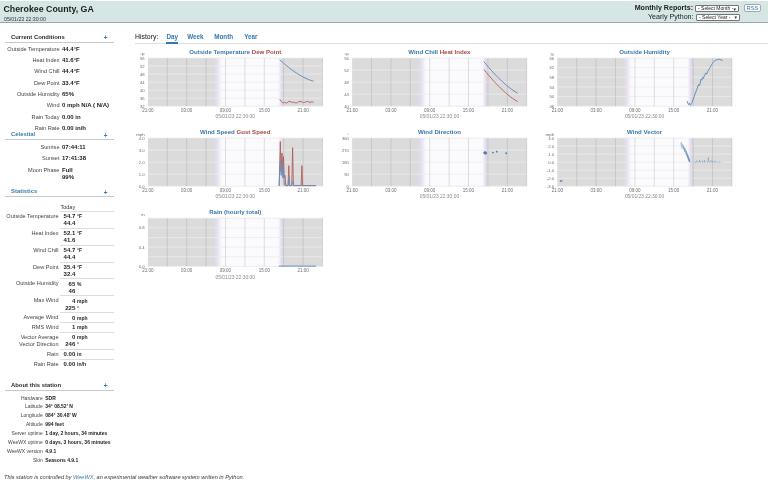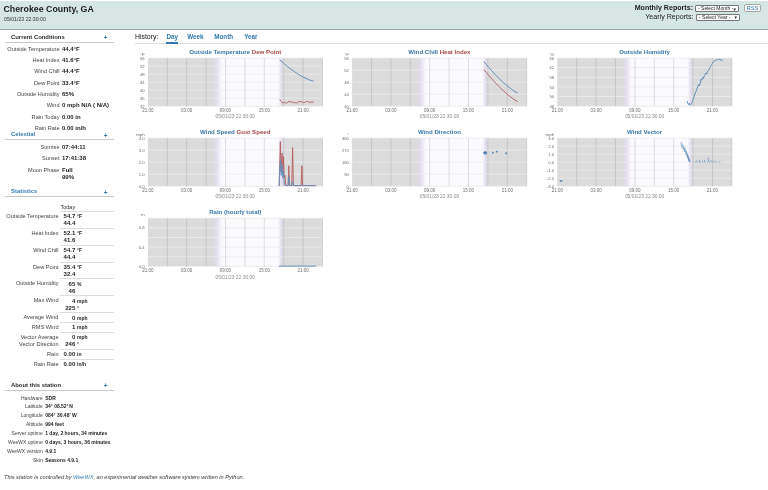--- a/index.html
+++ b/index.html
@@ -1,16 +1,16 @@
 <!DOCTYPE html>
 <html><head><meta charset="utf-8"><title>Cherokee County, GA</title>
 <style>
 * { margin:0; padding:0; box-sizing:border-box; }
 html,body { width:768px; height:490px; background:#fff; font-family:"Liberation Sans",sans-serif; position:relative; overflow:hidden; }
-#hdr { position:absolute; left:0; top:1px; width:768px; height:29px; background:#d6e6e5; border-bottom:1px solid #98a8a8; }
+#hdr { position:absolute; left:0; top:1px; width:768px; height:22px; background:#d6e6e5; border-bottom:1px solid #98a8a8; }
 #hdr h1 { position:absolute; left:3.5px; top:2.5px; font-size:8.8px; color:#1d1d1d; font-weight:bold; letter-spacing:0; }
 #hdr .tm { position:absolute; left:4px; top:14.5px; font-size:5.2px; color:#333; }
 .repRow { position:absolute; font-size:7.1px; color:#222; white-space:nowrap; }
 .selBox { display:inline-block; width:44.9px; height:7px; background:#fff; border:1px solid #767676; border-radius:1px; font-size:5px; color:#222; line-height:5.4px; padding:0.4px 1px 0 2.5px; position:relative; }
 .selBox .ar { position:absolute; right:1.5px; top:0.8px; font-size:4.5px; color:#333; }
 .rss { display:inline-block; width:17.5px; height:7.6px; background:#fdfdfd; border:1px solid #a8a8a8; border-radius:2px; color:#3b7dad; font-size:5.8px; text-align:center; line-height:7px; }
 .sec { position:absolute; left:5px; width:109px; }
 .sech { position:relative; font-size:5.9px; font-weight:bold; color:#2a2a2a; padding-left:6px; white-space:nowrap; }
 .sech .pl { position:absolute; right:6.5px; top:0.5px; color:#3b7dad; font-size:6.5px; font-weight:bold; }
 .sech.blue { color:#3b7dad; }
@@ -32,21 +32,21 @@
 #foot { position:absolute; left:4px; top:474px; font-size:5.6px; font-style:italic; color:#3a3a3a; }
 #foot a { color:#3b7dad; text-decoration:none; }
 </style></head>
 <body>
 <div id="hdr">
   <h1>Cherokee County, GA</h1>
   <div class="tm">05/01/23 22:30:00</div>
   <div class="repRow" style="right:75px;top:3.4px;font-weight:bold;">Monthly Reports:</div>
   <div class="repRow" style="left:694.5px;top:3.2px;"><span class="selBox">- Select Month -<span class="ar">▼</span></span></div>
   <div class="repRow" style="left:743.7px;top:3px;"><span class="rss">RSS</span></div>
-  <div class="repRow" style="right:74.5px;top:12px;">Yearly Reports:</div>
+  <div class="repRow" style="right:74.5px;top:12px;">Yearly Python:</div>
   <div class="repRow" style="left:695.5px;top:11.9px;"><span class="selBox">- Select Year -<span class="ar">▼</span></span></div>
 </div>
 <div class="sec" style="top:33.5px">
   <div class="sech">Current Conditions<span class="pl">+</span></div>
   <div class="hr"></div>
   <div style="margin-top:3.2px">
       <div class="r" style="height:11.35px">
         <span class="lab" style="width:54.5px;font-size:5.6px">Outside Temperature</span>
         <span class="val" style="font-size:6px">44.4°F</span>
       </div>

